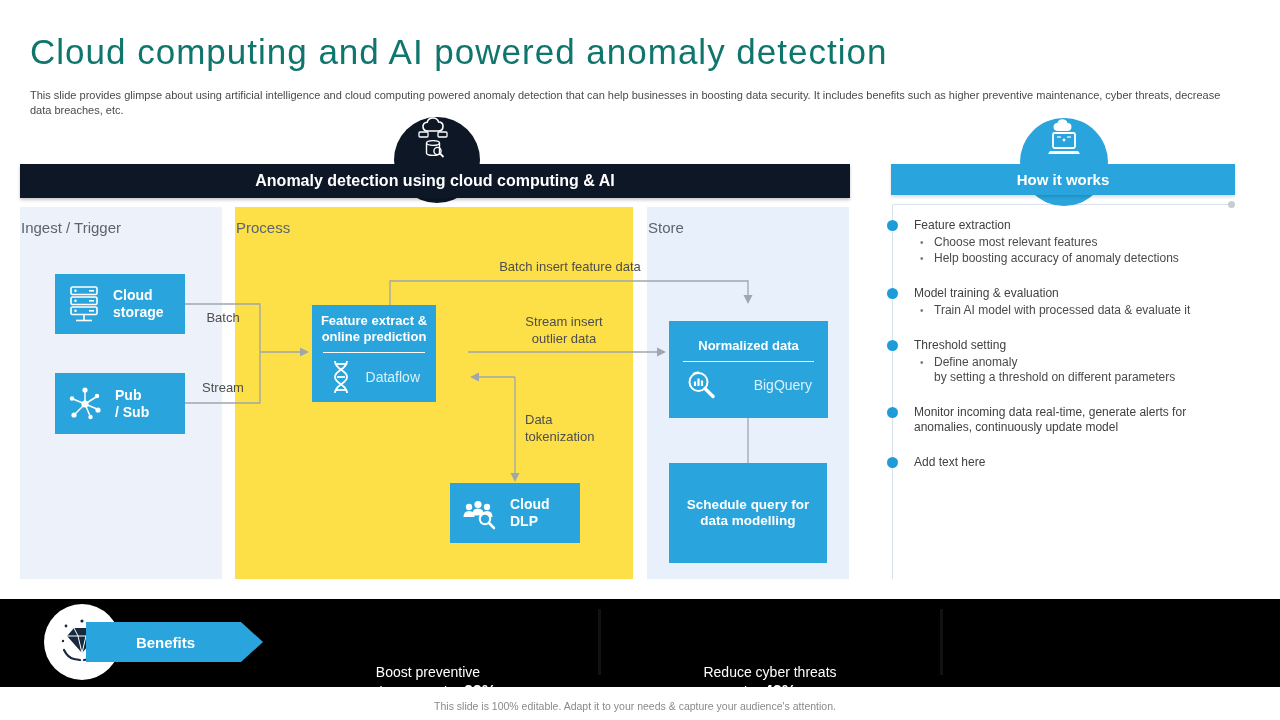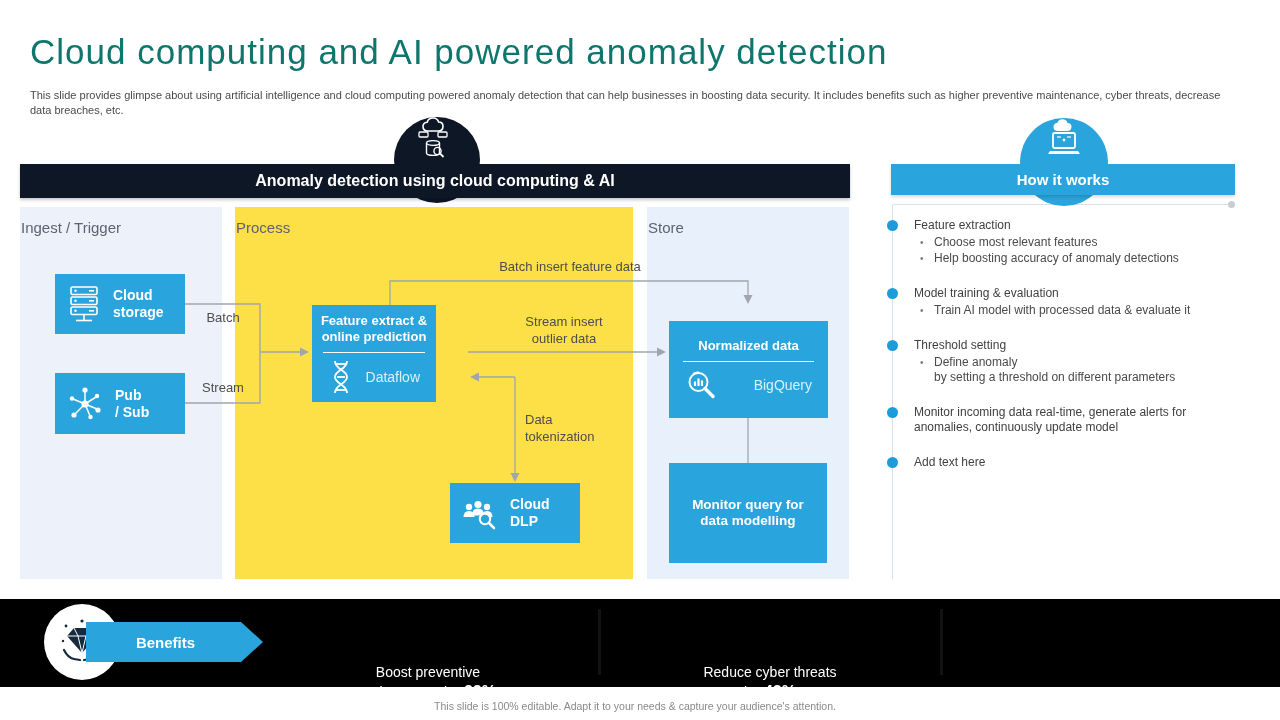--- a/index.html
+++ b/index.html
@@ -253,21 +253,21 @@
         </g>
         <circle cx="25" cy="24" r="5.2" fill="#2AA4DC" stroke="#fff" stroke-width="2"></circle>
         <line x1="29" y1="28" x2="34" y2="33" stroke="#fff" stroke-width="2.6" stroke-linecap="round"></line>
       </svg>
     </span>
     <span class="node-label">Cloud
 DLP</span>
   </div>
 
   <div class="node" id="node-schedule">
-    <span class="node-title">Monitor query for data modelling</span>
+    <span class="node-title">Schedule query for data modelling</span>
   </div>
 
   <div class="edge-label" id="lbl-batch">Batch</div>
   <div class="edge-label" id="lbl-stream">Stream</div>
   <div class="edge-label" id="lbl-batch-insert">Batch insert feature data</div>
   <div class="edge-label" id="lbl-stream-insert">Stream insert
 outlier data</div>
   <div class="edge-label" id="lbl-tokenization">Data
 tokenization</div>
 

